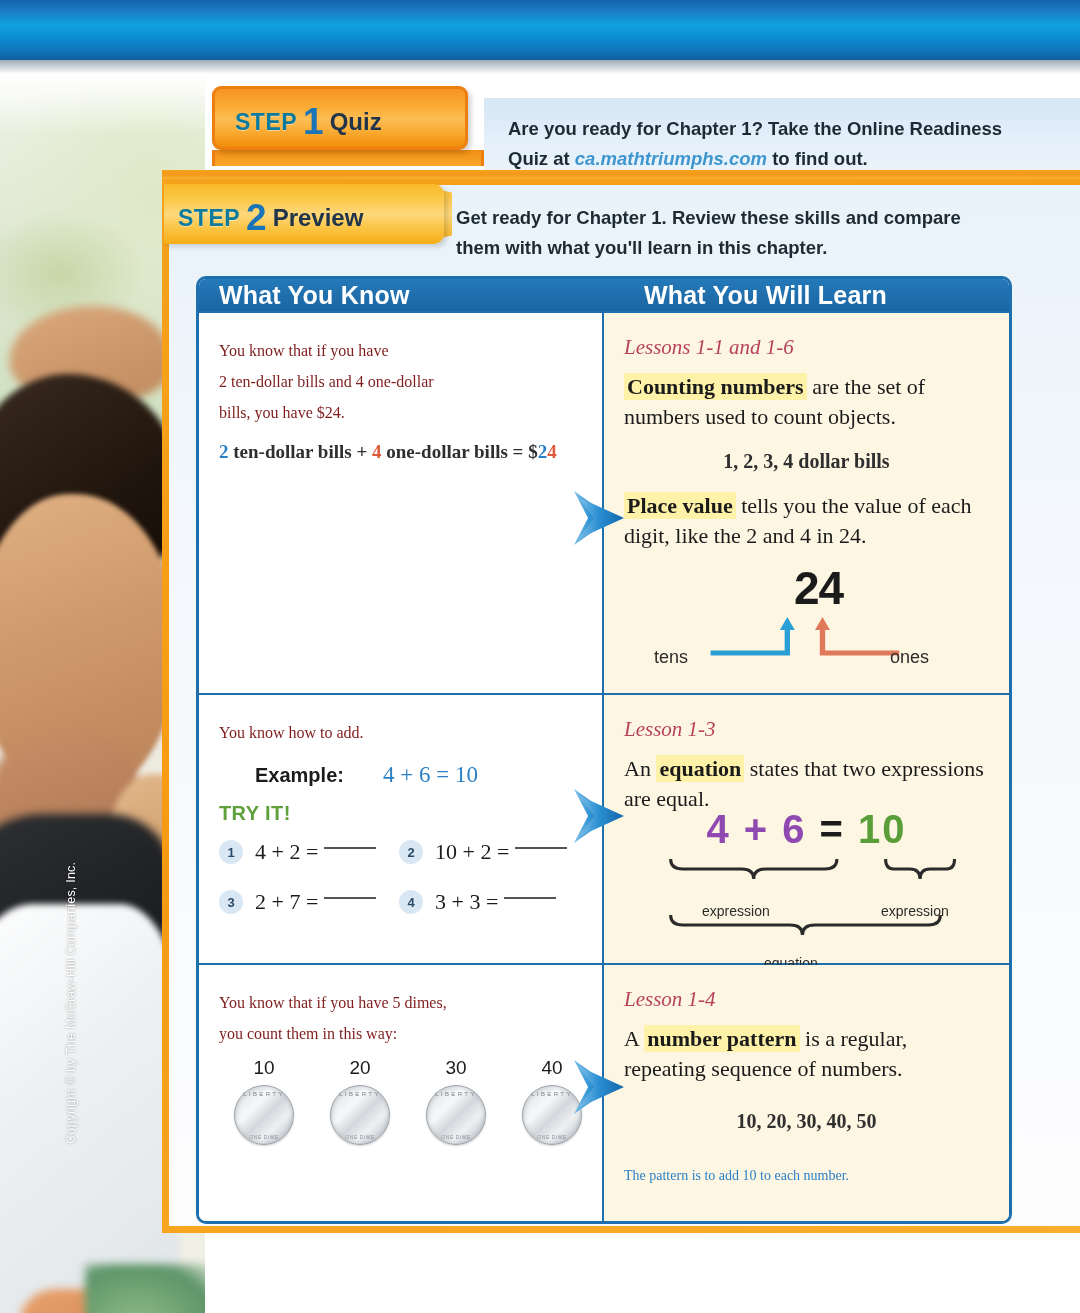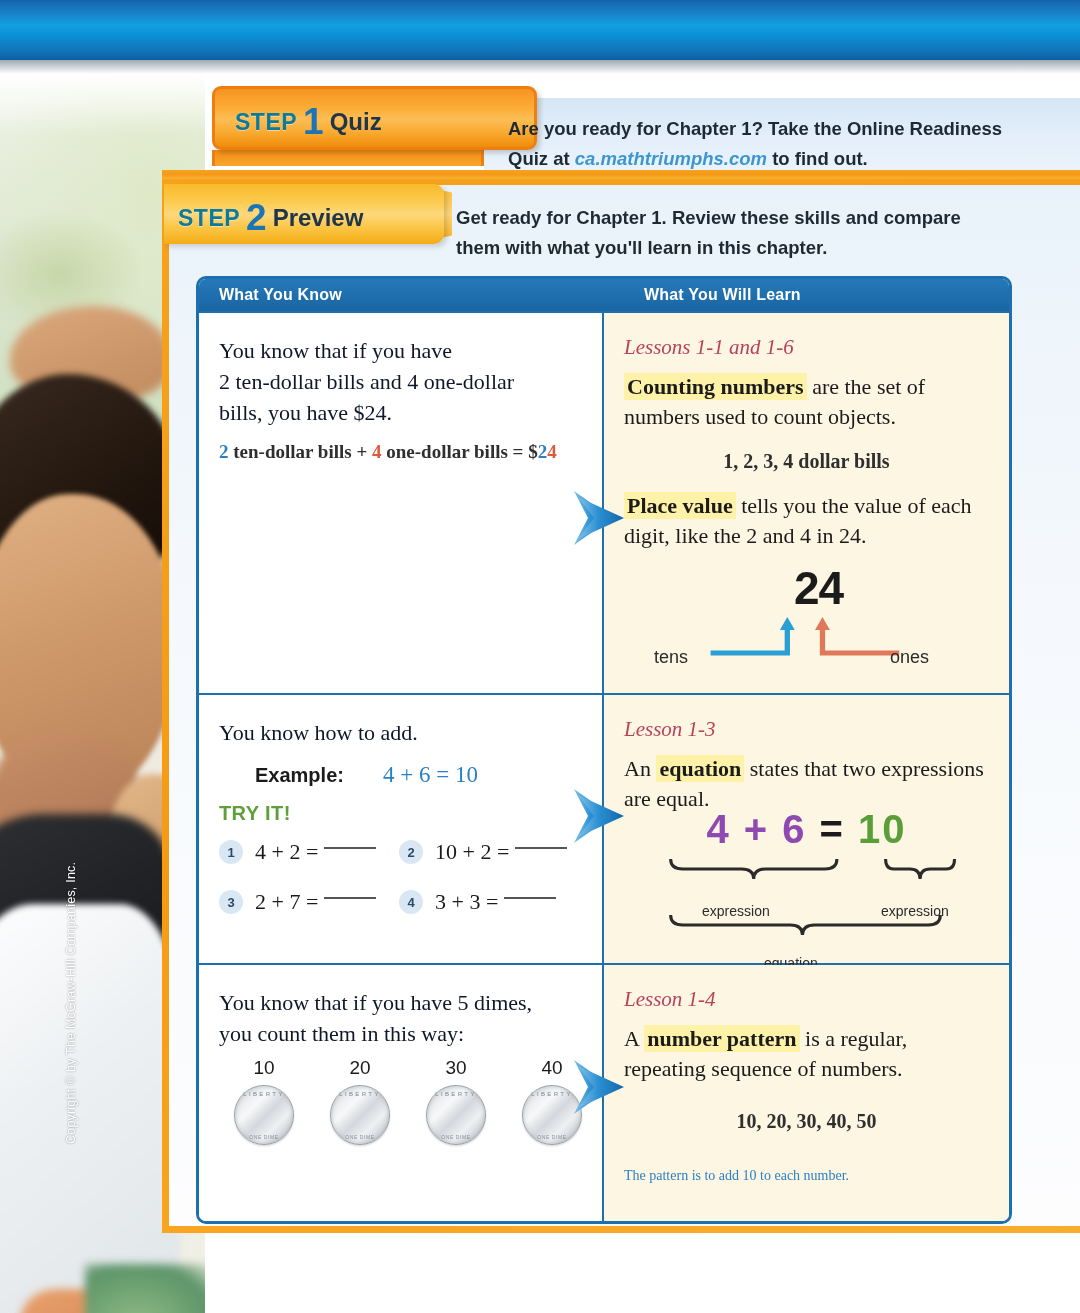--- a/index.html
+++ b/index.html
@@ -113,21 +113,21 @@
     border-bottom-left-radius:16px;
     box-sizing:border-box;
   }
   .orange-frame-inner{
     position:absolute;inset:0;
     background:linear-gradient(to bottom,#e9f2fa 0%,#f4f8fc 35%,#fdfdfe 100%);
   }
 
   
   .step1-tab{
-    position:absolute;left:212px;top:86px;width:325px;height:64px;
+    position:absolute;left:212px;top:86px;width:256px;height:64px;
     background:linear-gradient(to bottom,#f79420 0%,#fbae38 34%,#fcbe55 52%,#f9a72c 78%,#ef8c0c 100%);
     border:3px solid #ed7f11;
     border-radius:9px 9px 9px 9px;
     box-sizing:border-box;
     box-shadow:3px 3px 5px rgba(0,0,0,.18);
   }
   .step1-strip{
     position:absolute;left:212px;top:150px;width:272px;height:16px;
     background:linear-gradient(to bottom,#f18d14,#f9a72c);
     border-left:3px solid #ed7f11;border-right:3px solid #ed7f11;
@@ -191,21 +191,21 @@
     box-sizing:border-box;
     overflow:hidden;
     background:#fff;
   }
   .thead{
     display:flex;height:32px;
     background:linear-gradient(to bottom,#2579b8,#1a65a3);
   }
   .thead div{
     font-family:"Liberation Sans", sans-serif;
-    font-size:16px;font-weight:bold;color:#ffffff;
+    font-size:25px;font-weight:bold;color:#ffffff;
     padding-left:20px;line-height:32px;
     letter-spacing:.2px;
   }
   .th-left{width:405px;}
   .th-right{flex:1;}
 
   .trow{display:flex;border-top:2px solid #1d6fad;}
   .trow:first-of-type{border-top:0;}
   .cell-left{
     width:405px;background:#ffffff;box-sizing:border-box;
@@ -214,21 +214,21 @@
   }
   .cell-right{
     flex:1;background:#fdf6e3;box-sizing:border-box;
     padding:22px 20px 14px 20px;position:relative;
   }
   .r1 .cell-left,.r1 .cell-right{height:380px;}
   .r2 .cell-left,.r2 .cell-right{height:268px;}
   .r3 .cell-left,.r3 .cell-right{height:262px;}
 
   .know-text{
-    font-size:22px;color:#0f172a;line-height:31px;
+    font-size:16px;color:#7f1d1d;line-height:31px;
   }
   .lesson-head{
     font-size:21px;color:#b7415c;font-style:italic;
     margin-bottom:12px;
   }
   .learn-text{
     font-size:22px;color:#1b1b1b;line-height:30px;
   }
   .hl{
     background:#fdf2a8;padding:1px 3px;font-weight:bold;

